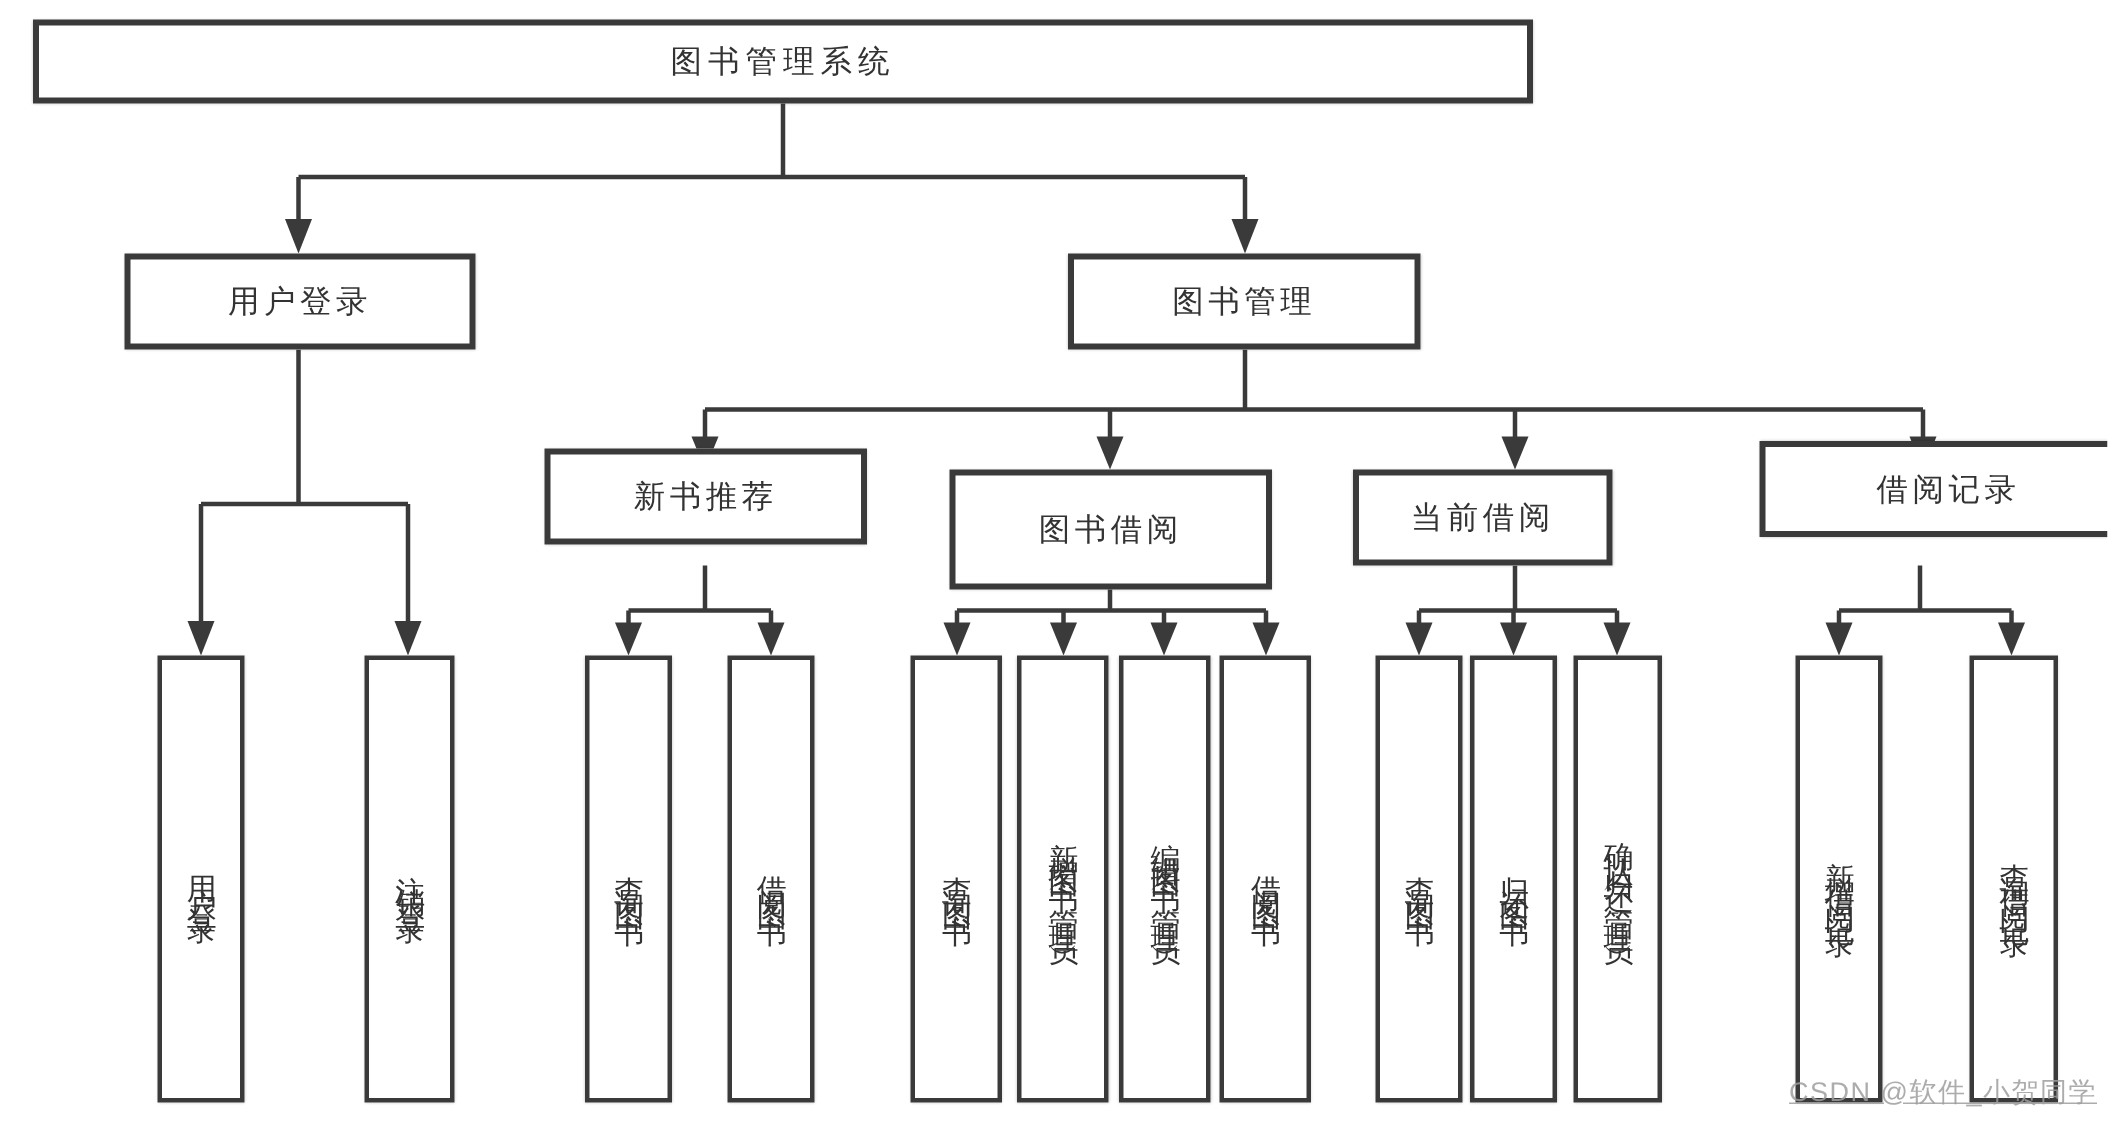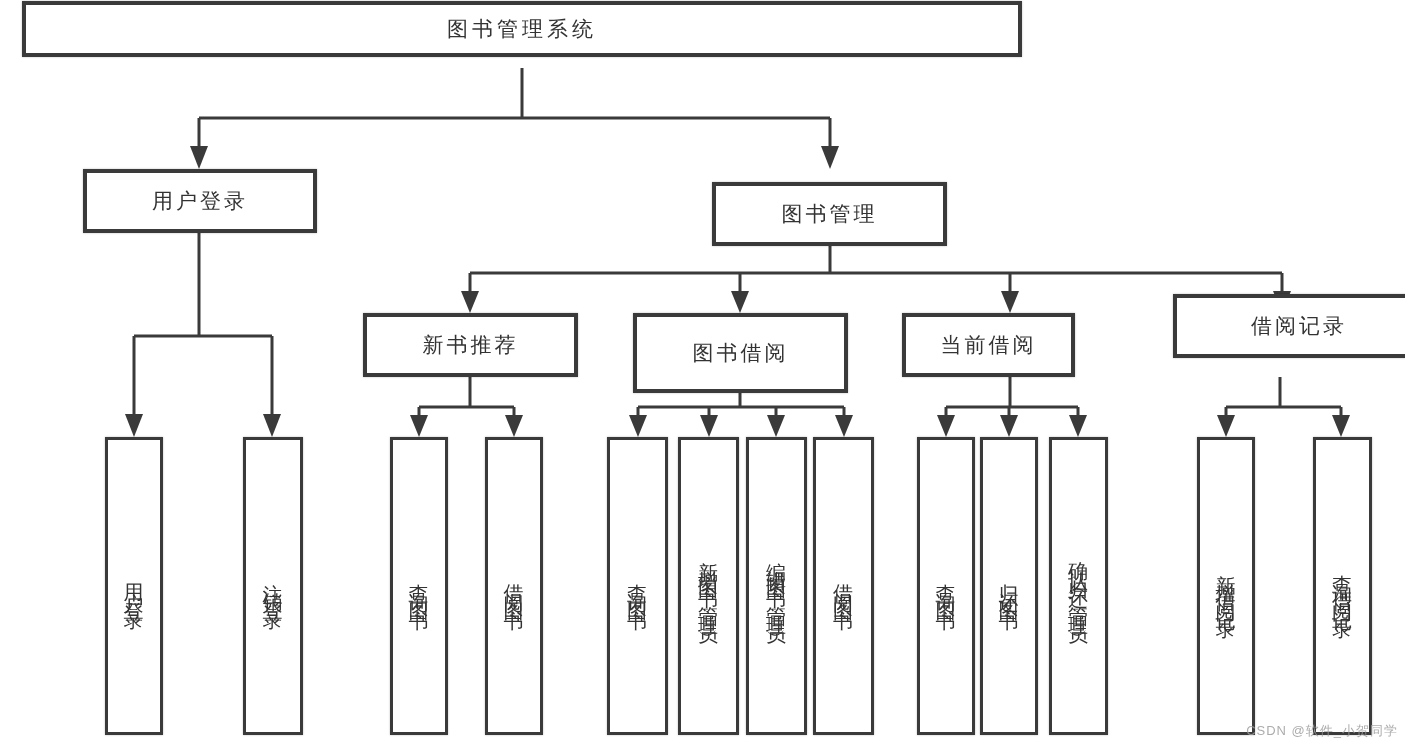--- a/index.html
+++ b/index.html
@@ -26,24 +26,24 @@
   .leaf{border-width:3px;}
   .vtext{
     writing-mode:vertical-rl;
     text-orientation:mixed;
     font-size:20px;
     letter-spacing:9px;
     line-height:1;
     color:#333333;
   }
   
-  #n-root{left:22px;top:1px;width:1000px;height:56px;}
+  #n-root{left:22px;top:13px;width:1000px;height:56px;}
   #n-user-login{left:83px;top:169px;width:234px;height:64px;}
-  #n-book-mgmt{left:712px;top:182px;width:235px;height:64px;}
-  #n-new-book{left:363px;top:313px;width:215px;height:64px;}
+  #n-book-mgmt{left:712px;top:169px;width:235px;height:64px;}
+  #n-new-book{left:363px;top:299px;width:215px;height:64px;}
   #n-book-borrow{left:633px;top:313px;width:215px;height:80px;}
   #n-current-borrow{left:902px;top:313px;width:173px;height:64px;}
   #n-borrow-record{left:1173px;top:294px;width:252px;height:64px;}
   .leaf{top:437px;height:298px;}
   #n-leaf-ul{left:105px;width:58px;}
   #n-leaf-logout{left:243px;width:60px;}
   #n-leaf-q1{left:390px;width:58px;}
   #n-leaf-b1{left:485px;width:58px;}
   #n-leaf-q2{left:607px;width:61px;}
   #n-leaf-add{left:678px;width:61px;}
@@ -51,24 +51,25 @@
   #n-leaf-b2{left:813px;width:61px;}
   #n-leaf-q3{left:917px;width:58px;}
   #n-leaf-ret{left:980px;width:58px;}
   #n-leaf-conf{left:1049px;width:59px;}
   #n-leaf-addrec{left:1197px;width:58px;}
   #n-leaf-qrec{left:1313px;width:59px;}
   .watermark{
     position:absolute;
     right:7px;bottom:7px;
     z-index:3;
-    font-size:13px;
+    font-size:18px;
     color:rgba(158,158,158,0.85);
     letter-spacing:1px;
     white-space:nowrap;
+    text-decoration:underline;
   }
 </style>
 </head>
 <body>
 
 <div class="canvas">
 
   <svg class="connectors" width="1405" height="747" viewBox="0 0 1405 747">
     <g stroke="#3a3a3a" stroke-width="3" fill="none">
 

